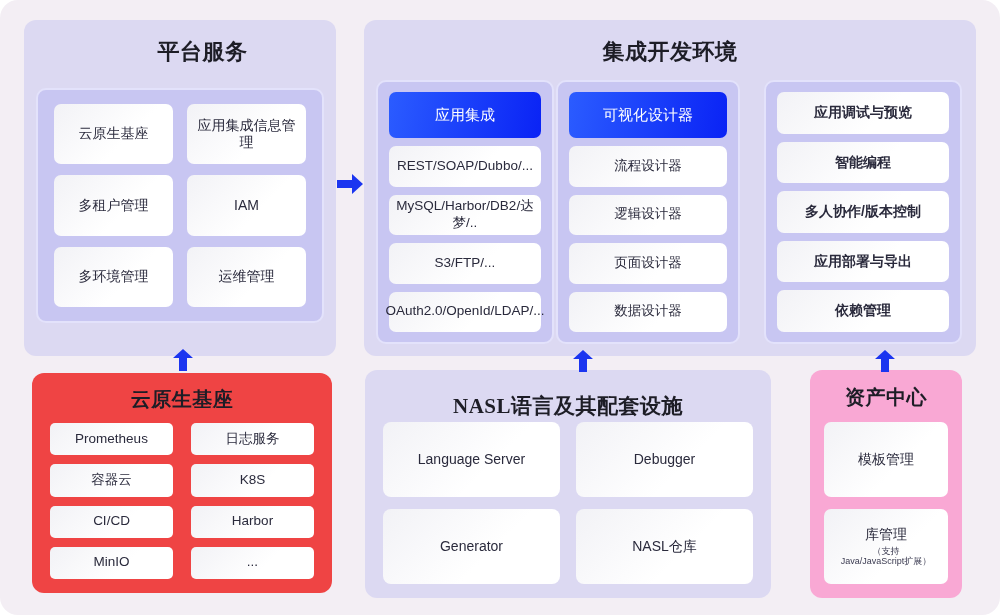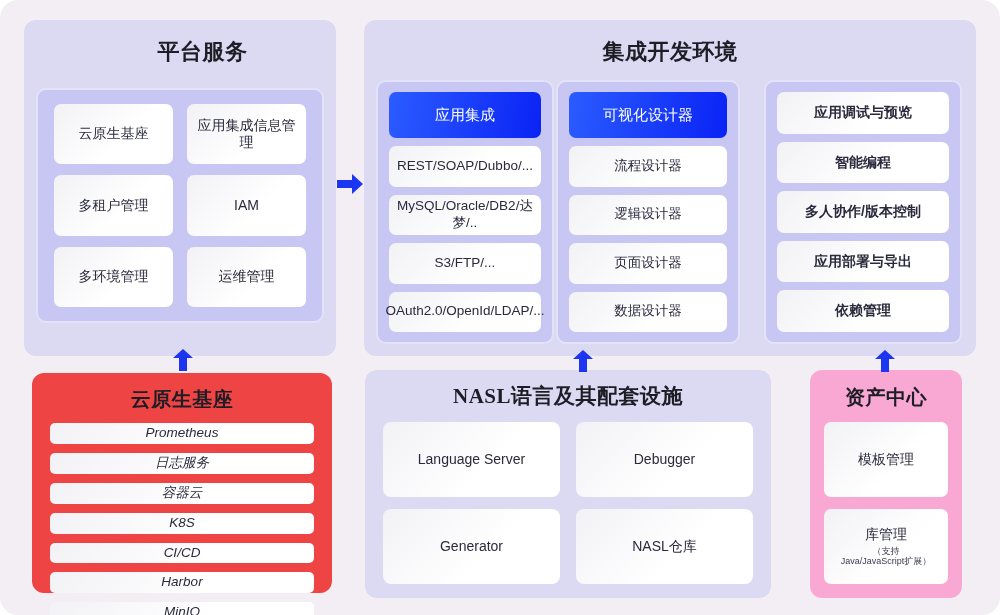--- a/index.html
+++ b/index.html
@@ -113,33 +113,32 @@
   
   #cloud-native {
     left: 32px; top: 373px; width: 300px; height: 220px;
     background: #ef4444;
   }
   #cloud-native .panel-title { font-size: 20px; padding-top: 13px; }
   #cloud-grid {
     position: absolute;
     left: 18px; top: 50px; right: 18px; bottom: 14px;
     display: grid;
-    grid-template-columns: 1fr;
+    grid-template-columns: 1fr 1fr;
     grid-template-rows: repeat(4, 1fr);
     gap: 9px 18px;
-    font-style: italic;
   }
   #cloud-grid .card { font-size: 13.5px; border-radius: 5px; }
 
   
   #nasl {
     left: 365px; top: 370px; width: 406px; height: 228px;
     background: #dcd9f2;
   }
-  #nasl .panel-title { font-size: 21px; padding-top: 12px; }
+  #nasl .panel-title { font-size: 21px; padding-top: 22px; }
   #nasl-grid {
     position: absolute;
     left: 18px; top: 52px; right: 18px; bottom: 14px;
     display: grid;
     grid-template-columns: 1fr 1fr;
     grid-template-rows: 1fr 1fr;
     gap: 12px 16px;
   }
   #nasl-grid .card { font-size: 14px; border-radius: 8px; }
 
@@ -188,21 +187,21 @@
       <div class="card">运维管理</div>
     </div>
   </div>
 
   <div class="panel" id="ide">
     <div class="panel-title">集成开发环境</div>
 
     <div class="ide-col" id="ide-col-integration">
       <div class="col-header">应用集成</div>
       <div class="card">REST/SOAP/Dubbo/...</div>
-      <div class="card">MySQL/Oracle/DB2/达梦/..</div>
+      <div class="card">MySQL/Harbor/DB2/达梦/..</div>
       <div class="card">S3/FTP/...</div>
       <div class="card">OAuth2.0/OpenId/LDAP/...</div>
     </div>
 
     <div class="ide-col" id="ide-col-designer">
       <div class="col-header">可视化设计器</div>
       <div class="card">流程设计器</div>
       <div class="card">逻辑设计器</div>
       <div class="card">页面设计器</div>
       <div class="card">数据设计器</div>

